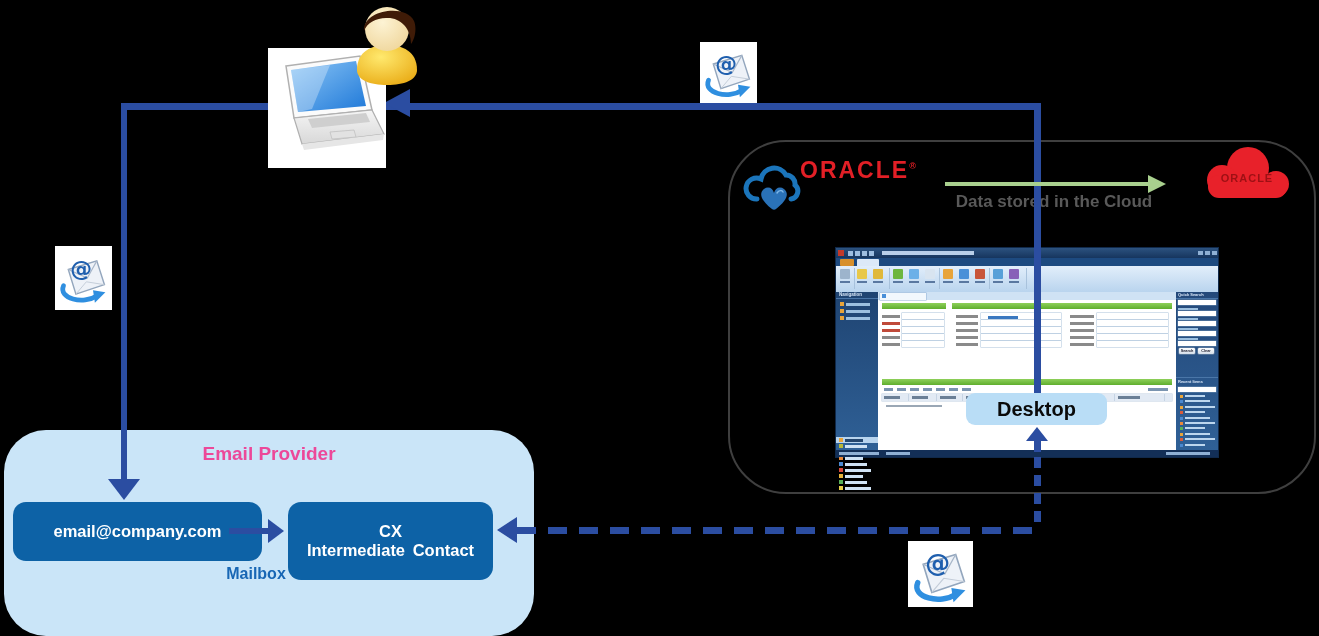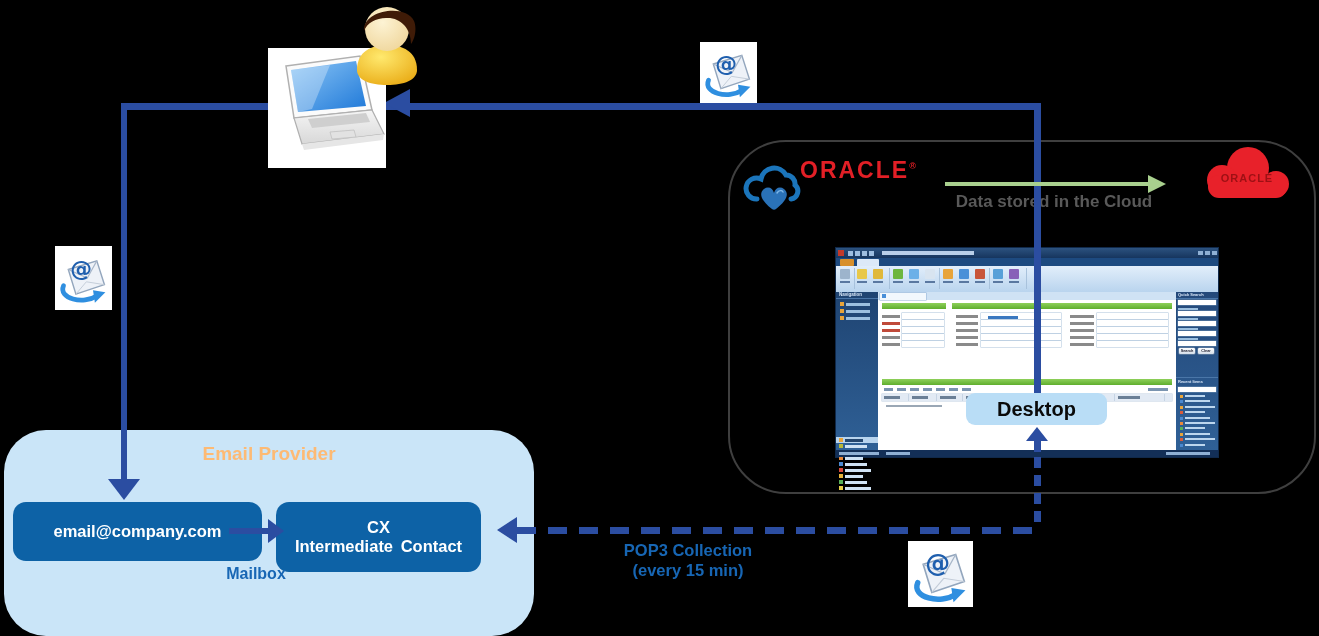--- a/index.html
+++ b/index.html
@@ -26,21 +26,21 @@
   .gray-label{color:#595959;font-weight:bold;font-size:17px;text-align:center;z-index:8;}
 
   
   .laptop-fig{left:268px;top:48px;width:118px;height:120px;background:#fff;z-index:60;}
   .avatar{left:352px;top:4px;width:70px;height:82px;z-index:61;}
   .email-icon{background:#fff;z-index:45;}
   .email-icon svg{width:100%;height:100%;display:block;}
 
   
   .provider{left:4px;top:430px;width:530px;height:206px;background:#cae5f8;border-radius:42px;z-index:5;}
-  .provider-title{left:4px;top:443px;width:530px;text-align:center;color:#fdba74;
+  .provider-title{left:4px;top:443px;width:530px;text-align:center;color:#ec4899;
                   font-weight:bold;font-size:19px;z-index:6;}
   .mailbox{background:#0d62a6;border-radius:13px;color:#fff;font-weight:bold;font-size:16.5px;
            display:flex;flex-direction:column;justify-content:center;align-items:center;
            text-align:center;line-height:1.18;z-index:7;}
 
   
   .oracle-box{left:728px;top:140px;width:584px;height:350px;border:2px solid #3f3f3f;border-radius:58px;z-index:4;}
   .wordmark{left:800px;top:157px;color:#e21f26;font-weight:bold;font-size:23px;letter-spacing:2px;z-index:8;}
   .wordmark sup{font-size:9px;letter-spacing:0;}
 
@@ -153,29 +153,25 @@
     <path d="M9 38 C3 52 30 58 44 49" stroke="#2f8fe0" stroke-width="5" fill="none" stroke-linecap="round"></path>
     <path d="M42 56 L53 45 L40 43 Z" fill="#2f8fe0"></path>
   </svg>
     </div>
 
   <div class="abs provider"></div>
   <div class="abs provider-title">Email Provider</div>
   <div class="abs mailbox" style="left:13px;top:502px;width:249px;height:59px">
     <div>email@company.com</div>
   </div>
-  <div class="abs mailbox" style="left:276px;top:502px;width:205px;height:70px">
+  <div class="abs mailbox" style="left:288px;top:502px;width:205px;height:78px">
     <div>CX</div>
     <div style="word-spacing:3px">Intermediate Contact</div>
   </div>
   <div class="abs blue-label" style="left:196px;top:565px;width:120px;font-size:16px">Mailbox</div>
-  <div class="abs blue-label" style="left:598px;top:541px;width:180px;font-size:16.5px;line-height:1.2">
-    <div>POP3 Collection</div>
-    <div>(every 15 min)</div>
-  </div>
 
   <div class="abs oracle-box"></div>
 
   <div class="abs" style="left:741px;top:152px;width:64px;height:64px;z-index:8">
     <svg viewBox="0 0 64 62">
       <path d="M16 47 A10.5 10.5 0 1 1 20 27 A13.5 13.5 0 0 1 45 23 A9 9 0 0 1 54 33 A8 8 0 0 1 50 47" fill="none" stroke="#1b75bb" stroke-width="5" stroke-linecap="round"></path>
       <path d="M31 57 C21 49 17 42 23 37 C27 34 32 36 33 41 C34 36 39 34 43 37 C49 42 45 49 35 57 C34 58 32 58 31 57 Z" fill="#2a72b8"></path>
       <path d="M36 41 C38 38 41 38 42 40" fill="none" stroke="#7fb8e8" stroke-width="1.5" stroke-linecap="round"></path>
     </svg>
   </div>

